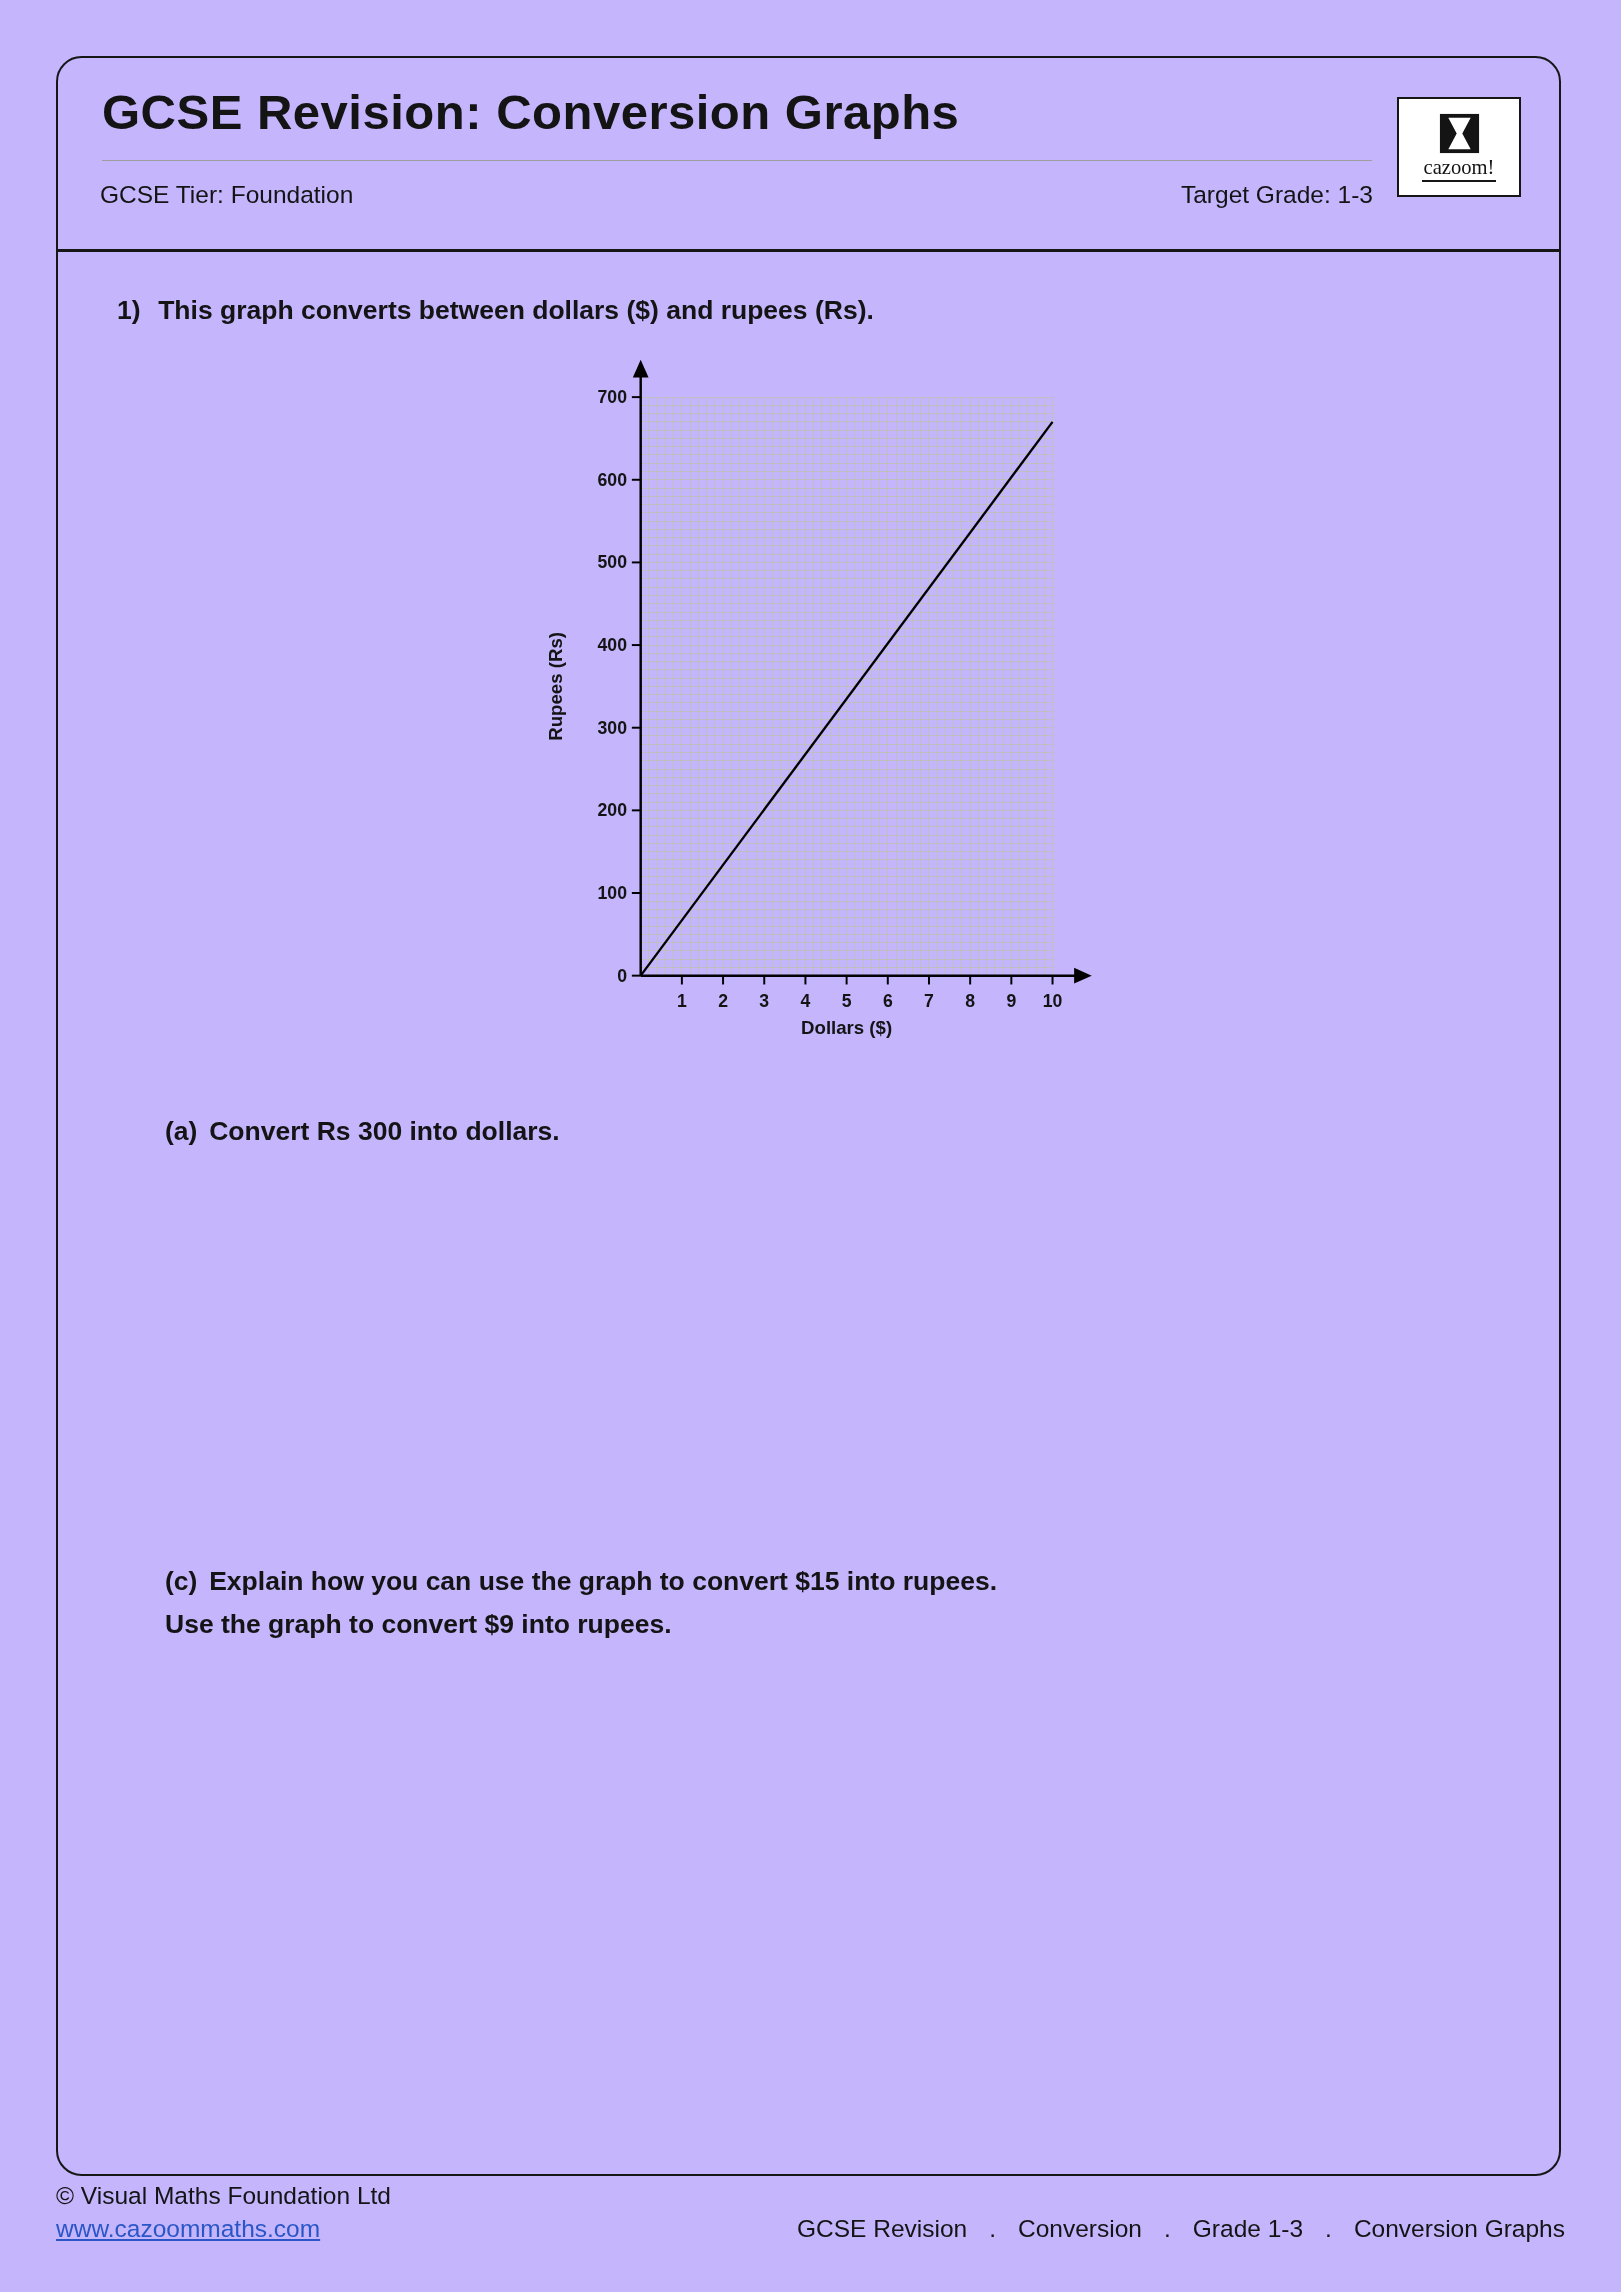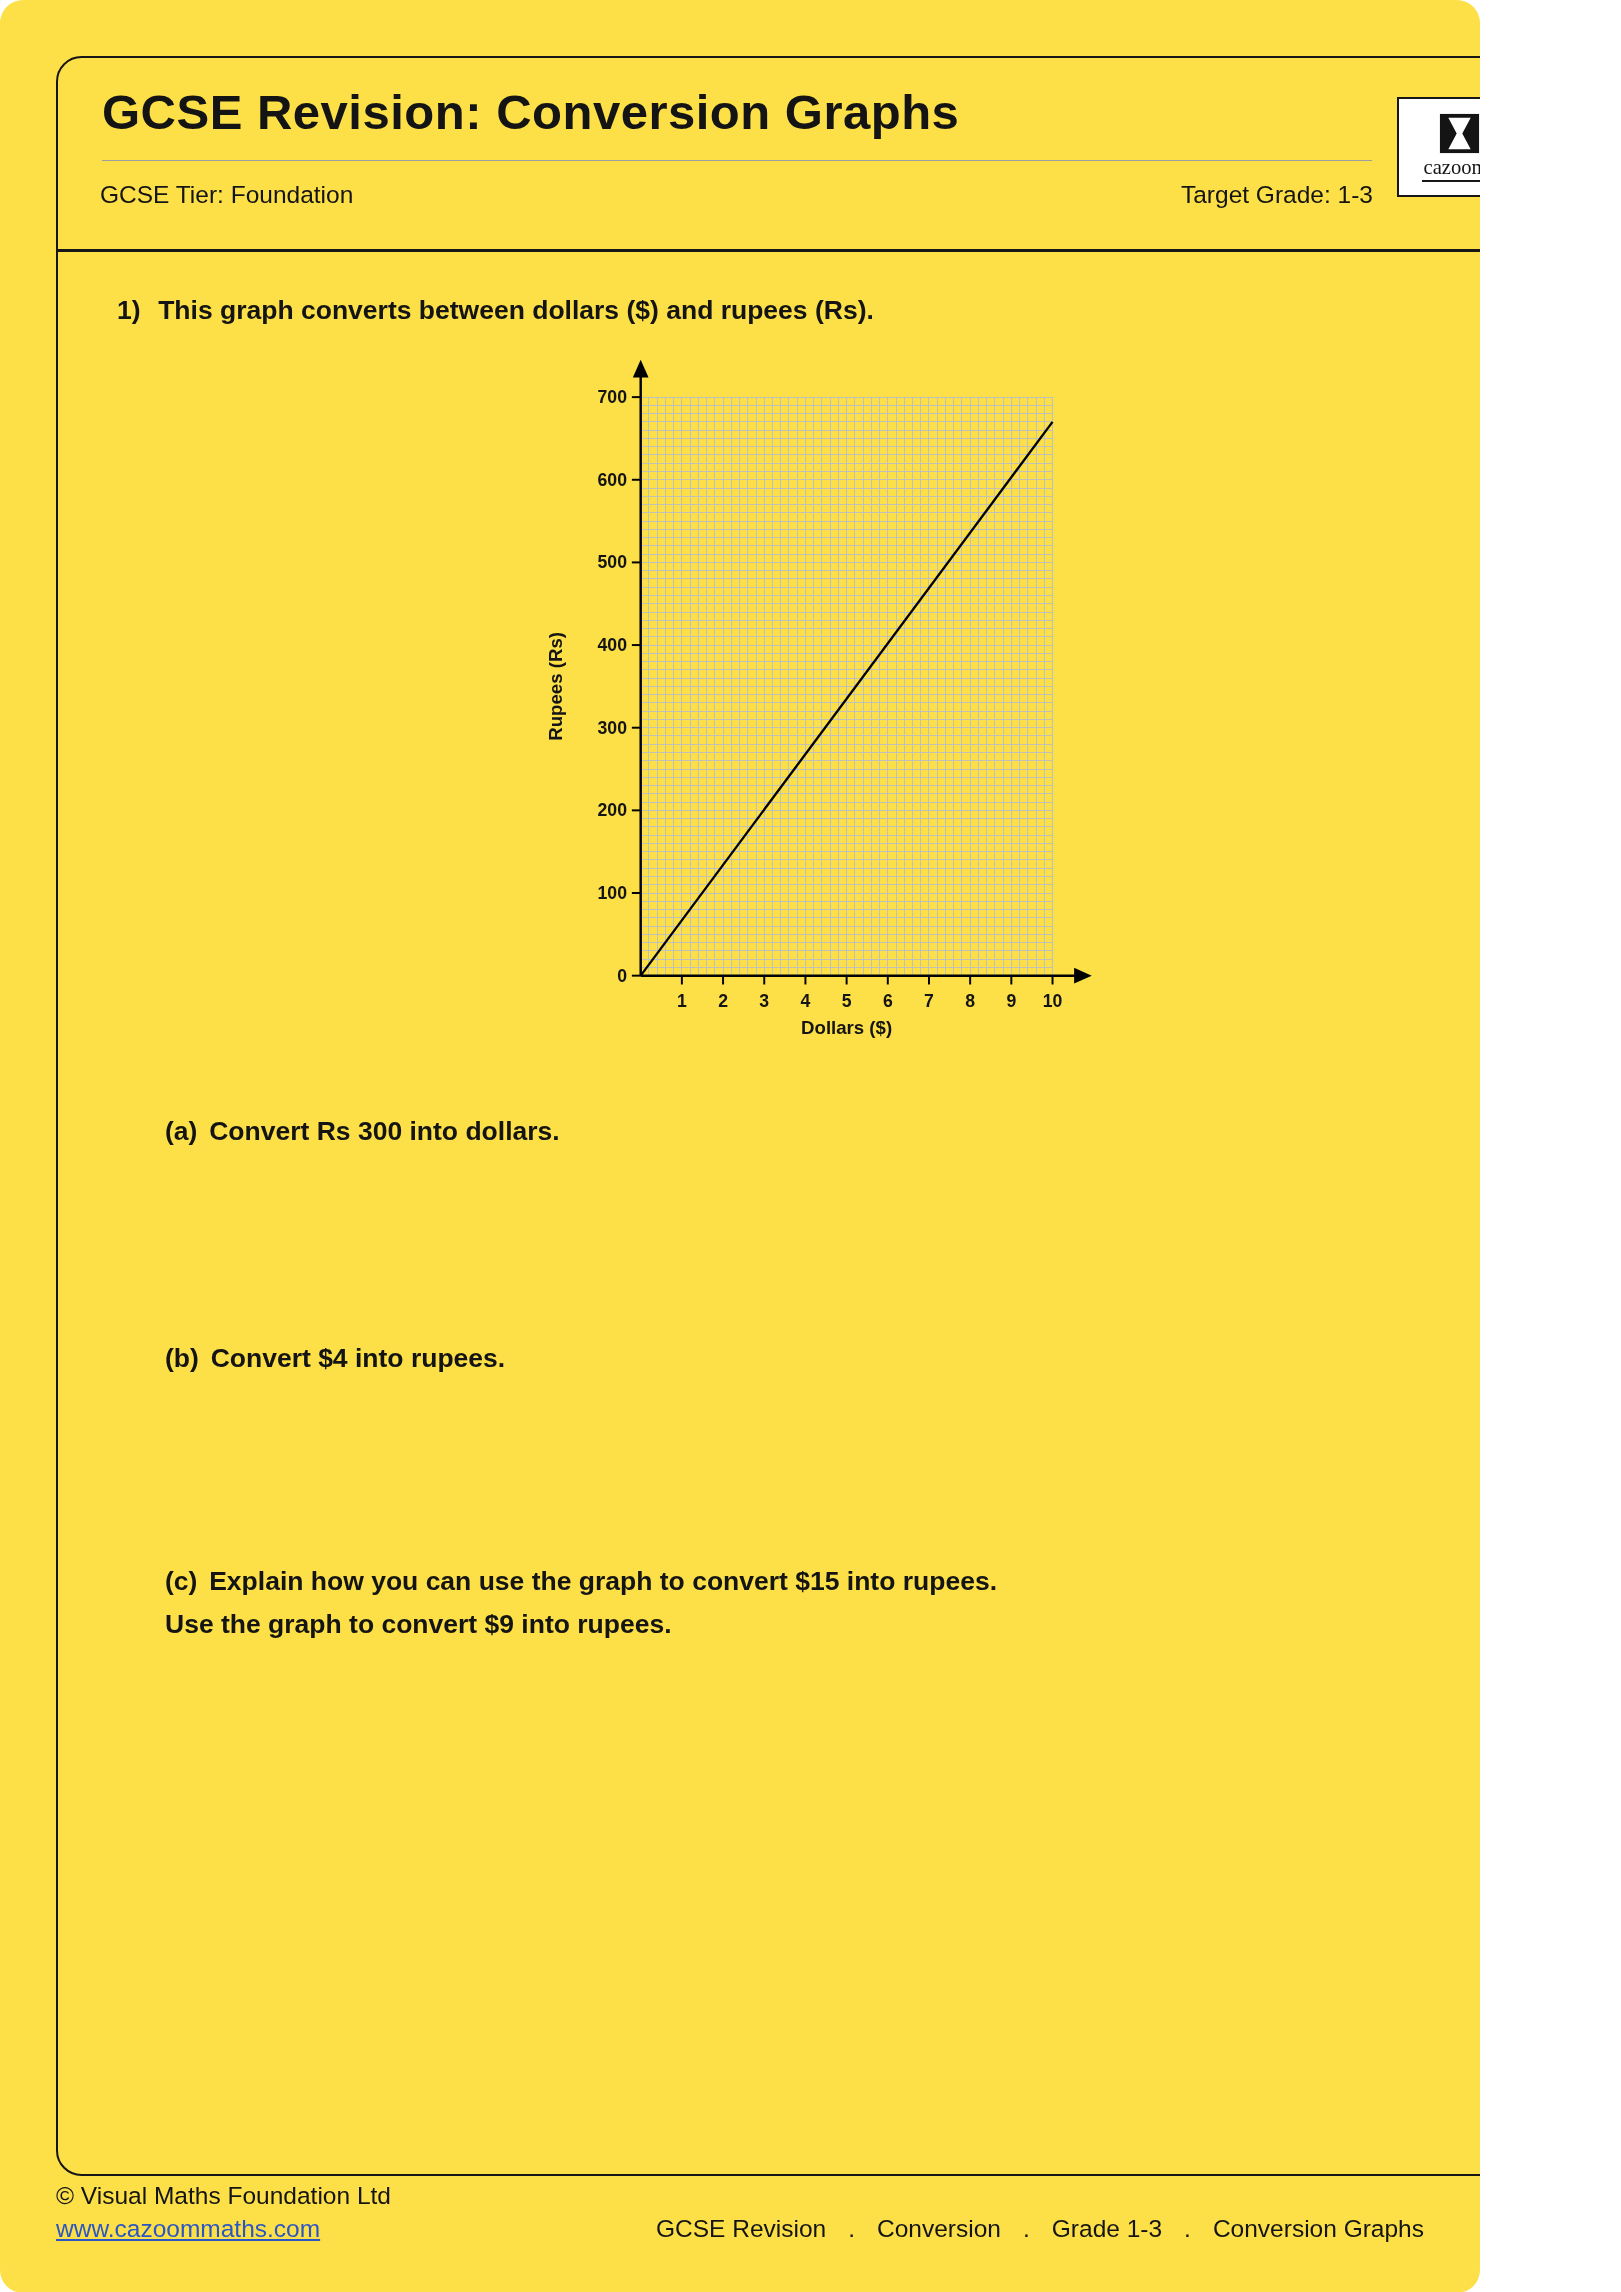--- a/index.html
+++ b/index.html
@@ -1,17 +1,17 @@
 <!DOCTYPE html>
 <html><head>
 <meta charset="utf-8">
 <style>
   html,body{margin:0;padding:0;background:#fff;}
-  .page{position:relative;width:1480px;height:2293px;background:#fde047;
-        font-family:"Liberation Sans",sans-serif;color:#141414;overflow:hidden;border-radius:23px;}
+  .page{position:relative;width:1621px;height:2293px;background:#c4b5fd;
+        font-family:"Liberation Sans",sans-serif;color:#141414;overflow:hidden;}
 
   .sheet{position:absolute;left:56px;top:56px;width:1501px;height:2116px;
          border:2.9px solid #161616;border-radius:25.5px;}
 
   .page-title{position:absolute;left:44px;top:25.5px;font-size:49px;font-weight:bold;
               letter-spacing:0.5px;}
   .title-rule{position:absolute;left:44px;top:102px;width:1270px;height:1px;background:#9e9e9e;}
   .tier{position:absolute;left:42px;top:123px;font-size:24.5px;}
   .target{position:absolute;right:186px;top:123px;font-size:24.5px;}
   .header-sep{position:absolute;left:0;top:191px;width:100%;height:2.9px;background:#161616;}
@@ -232,23 +232,20 @@
         <text x="540" y="667" text-anchor="middle" class="tick">10</text>
         <text x="330" y="695" text-anchor="middle" class="axis-title">Dollars ($)</text>
         <text text-anchor="middle" class="axis-title" transform="translate(40 340) rotate(-90)">Rupees (Rs)</text>
         <polyline points="120,635 540,70.28571428571422" fill="none" stroke="#000" stroke-width="2.4"></polyline>
       </svg>
 
     <div class="qpart part-a">
       <span class="plabel">(a)</span><span>Convert Rs 300 into dollars.</span>
     </div>
 
-    <div class="qpart part-b">
-      <span class="plabel">(b)</span><span>Convert $4 into rupees.</span>
-    </div>
 
     <div class="qpart part-c">
       <div>
         <span class="plabel">(c)</span><span>Explain how you can use the graph to convert $15 into rupees.</span>
       </div>
       <div>Use the graph to convert $9 into rupees.</div>
     </div>
 
   </div>
 

